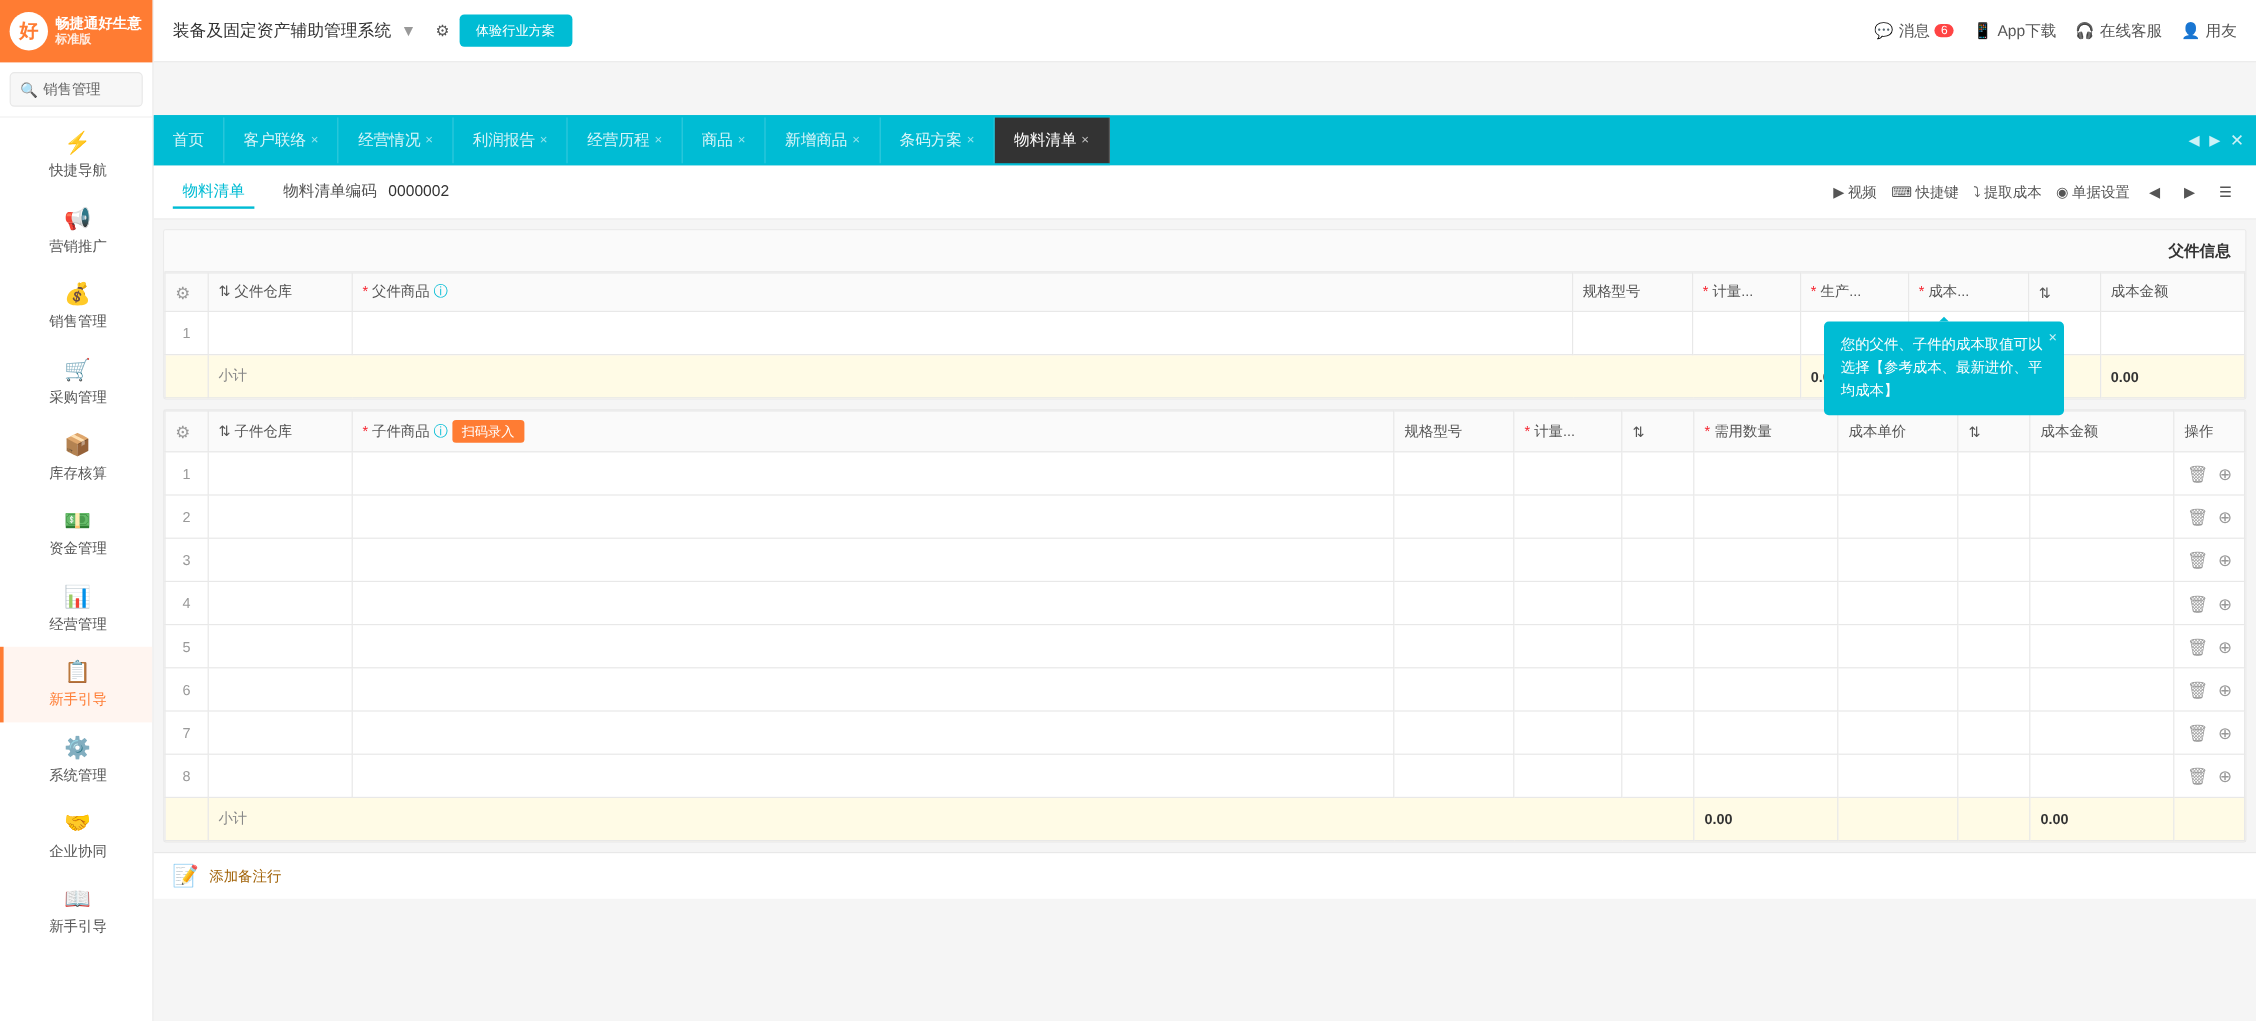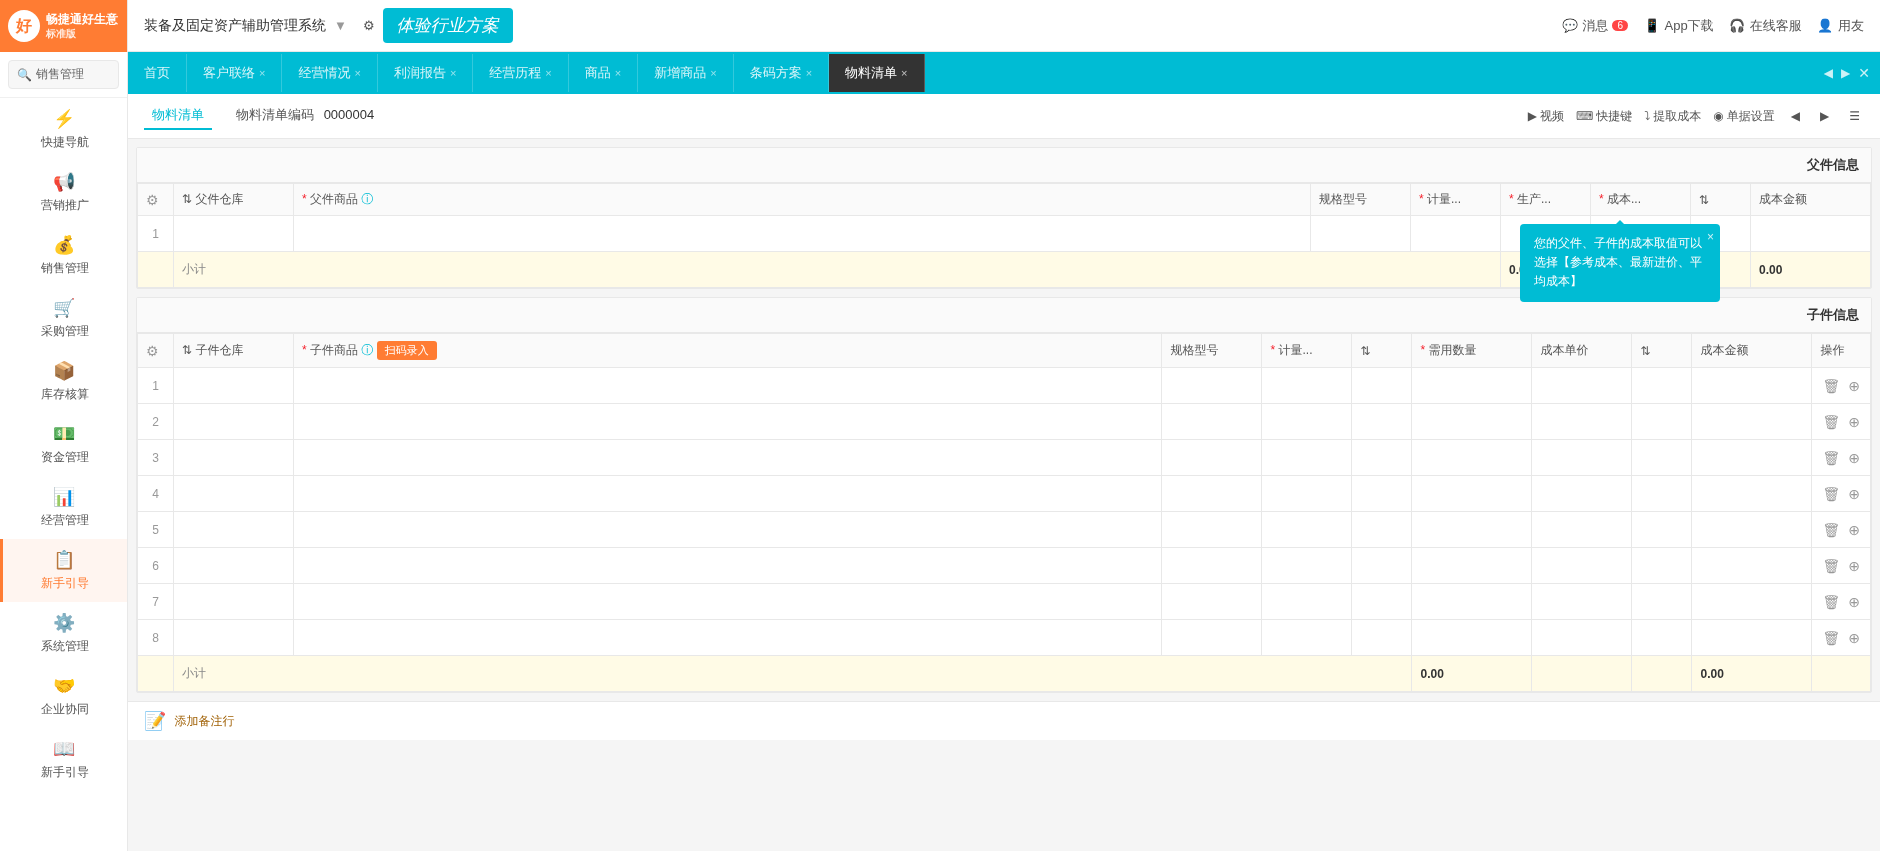--- a/index.html
+++ b/index.html
@@ -107,22 +107,21 @@
       min-width: 16px;
       text-align: center;
     }
     .try-btn {
       background: #00bcd4;
       color: #fff;
       border: none;
       border-radius: 4px;
       padding: 6px 14px;
       cursor: pointer;
-      font-size: 17px;
-      font-style: italic;
+      font-size: 11px;
     }
 
     
     .nav-tabs {
       background: #00bcd4;
       display: flex;
       align-items: center;
       overflow-x: auto;
       min-height: 42px;
     }
@@ -289,20 +288,21 @@
       border-top: 1px solid #e8e8e8;
       display: flex;
       align-items: center;
       gap: 8px;
     }
 
     .nav-tabs-wrapper {
       display: flex;
       align-items: center;
       background: #00bcd4;
+      margin-top: 44px;
     }
     .tab-nav-btn {
       color: rgba(255,255,255,0.8);
       background: none;
       border: none;
       cursor: pointer;
       font-size: 12px;
       padding: 4px 4px;
     }
 
@@ -463,21 +463,21 @@
   </div>
 
   <div class="content" style="position:relative;">
 
     <div class="sub-header">
       <div class="sub-tab active">
         <span>物料清单</span>
       </div>
       <div class="sub-tab">
         <span>物料清单编码</span>
-        <span style="margin-left:6px;color:#333;font-size:13px;">0000004</span>
+        <span style="margin-left:6px;color:#333;font-size:13px;">0000002</span>
       </div>
       <div class="sub-header-right">
         <span>
           <span>▶</span>
           <span>视频</span>
         </span>
         <span>
           <span>⌨</span>
           <span>快捷键</span>
         </span>
@@ -546,21 +546,20 @@
             <td></td>
             <td>
               <span class="subtotal-value">0.00</span>
             </td>
           </tr>
         </tbody>
       </table>
     </div>
 
     <div class="form-section">
-      <div class="section-title">子件信息</div>
       <table class="data-table">
         <thead>
           <tr>
             <th class="col-settings">
               <span class="settings-icon">⚙</span>
             </th>
             <th class="col-warehouse">
               <span>⇅</span> 子件仓库
             </th>
             <th class="col-product">

